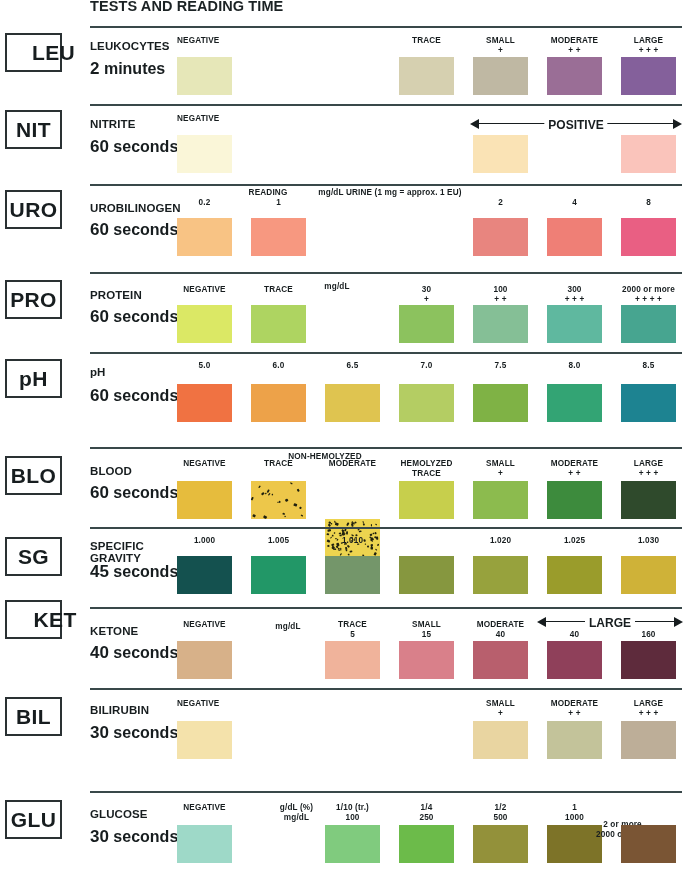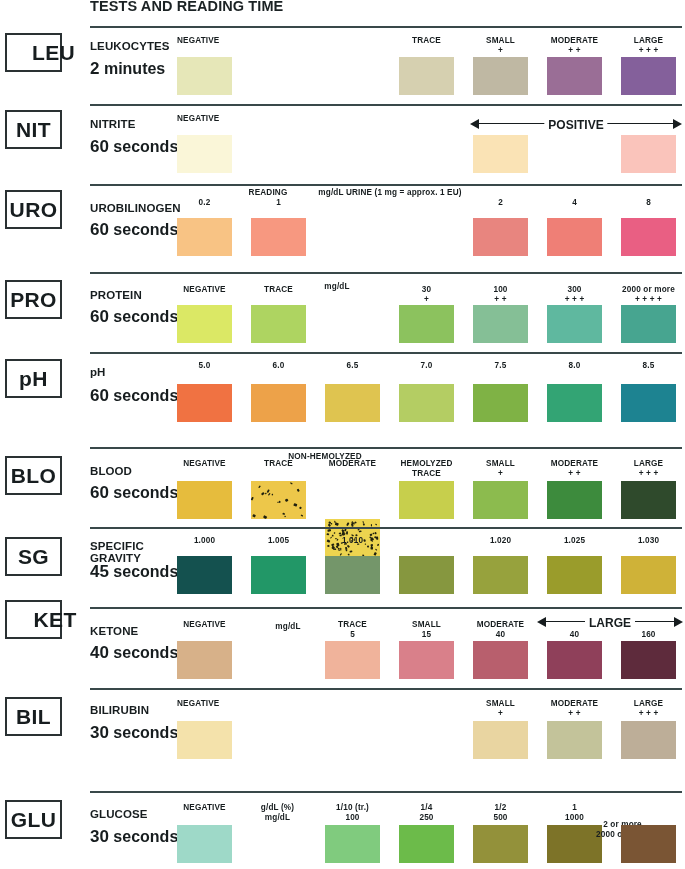--- a/index.html
+++ b/index.html
@@ -376,21 +376,21 @@
       <div class="swatch" style="left: 547px; top: 721px; width: 55px; height: 38px; background: rgb(195, 195, 154);"></div>
       <div class="col-label" style="left: 621px; top: 699px;">LARGE
 + + +</div>
       <div class="swatch" style="left: 621px; top: 721px; width: 55px; height: 38px; background: rgb(189, 174, 152);"></div>
       <div class="rule" style="top: 791px;"></div>
       <div class="code-box" style="top: 800px;">GLU</div>
       <div class="test-name" style="left: 90px; top: 808px; position: absolute; white-space: pre-line;">GLUCOSE</div>
       <div class="time" style="left: 90px; top: 827px; position: absolute;"><span class="num">30</span><span class="unit"> seconds</span></div>
       <div class="col-label" style="left: 177px; top: 803px;">NEGATIVE</div>
       <div class="swatch" style="left: 177px; top: 825px; width: 55px; height: 38px; background: rgb(158, 217, 200);"></div>
-      <div class="col-label" style="left: 250px; top: 803px;">g/dL (%)
+      <div class="col-label" style="left: 269px; top: 803px;">g/dL (%)
 mg/dL</div>
       <div class="col-label" style="left: 325px; top: 803px;">1/10 (tr.)
 100</div>
       <div class="swatch" style="left: 325px; top: 825px; width: 55px; height: 38px; background: rgb(128, 203, 126);"></div>
       <div class="col-label" style="left: 399px; top: 803px;">1/4
 250</div>
       <div class="swatch" style="left: 399px; top: 825px; width: 55px; height: 38px; background: rgb(108, 187, 74);"></div>
       <div class="col-label" style="left: 473px; top: 803px;">1/2
 500</div>
       <div class="swatch" style="left: 473px; top: 825px; width: 55px; height: 38px; background: rgb(147, 145, 58);"></div>

